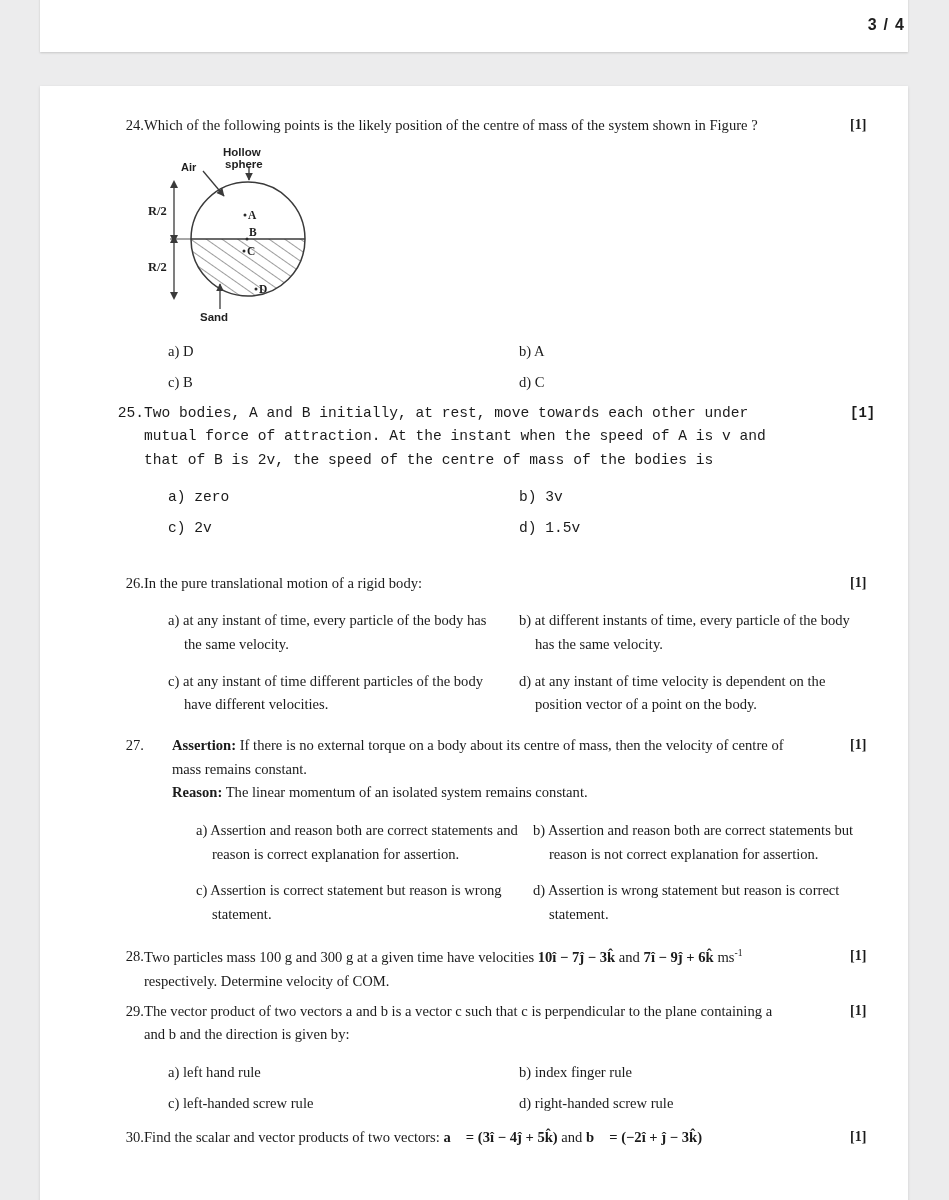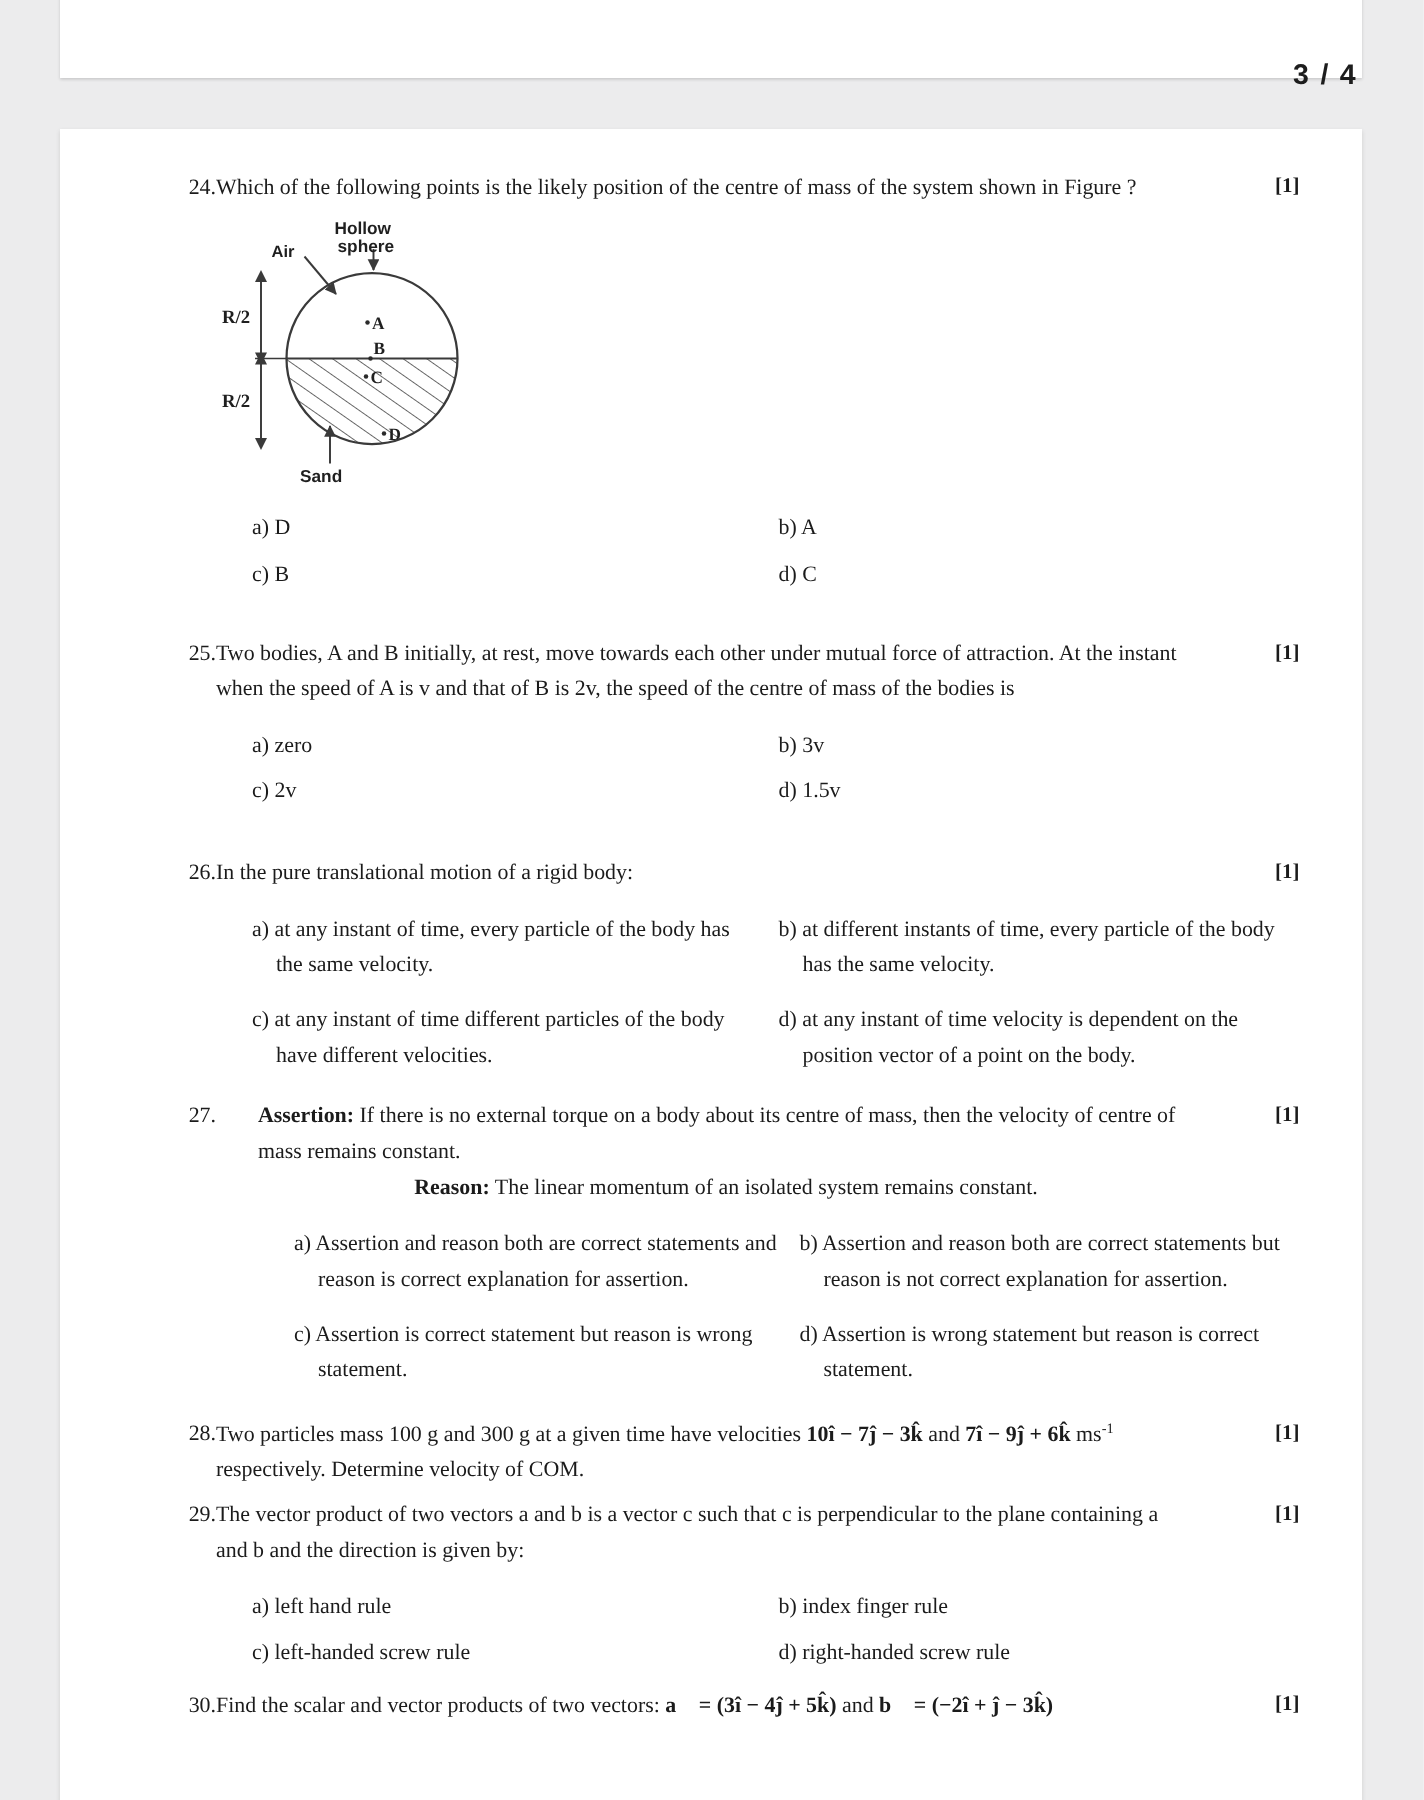--- a/index.html
+++ b/index.html
@@ -33,26 +33,25 @@
     height: 1120px;
     box-shadow: 0 1px 3px rgba(0,0,0,0.13);
   }
 
   
   .page-counter {
     position: absolute;
     top: 16px;
     right: 44px;
     font-family: "Liberation Sans", "DejaVu Sans", sans-serif;
-    font-size: 19px;
+    font-size: 16px;
     font-weight: 700;
     letter-spacing: 1.2px;
     color: #1d1d1d;
     z-index: 5;
-    margin-top: 24px;
   }
 
   
   .doc {
     position: absolute;
     top: 86px;
     left: 40px;
     width: 868px;
     height: 1120px;
     padding: 28px 30px 0 58px;
@@ -195,21 +194,21 @@
       <div class="opts tight">
         <div class="opt">a) D</div>
         <div class="opt">b) A</div>
         <div class="opt">c) B</div>
         <div class="opt">d) C</div>
       </div>
     </div>
     <div class="marks">[1]</div>
   </div>
 
-  <div class="qrow" style="margin-top:22px;">
+  <div class="qrow" style="margin-top:0;font-family:Liberation Mono, monospace;">
     <div class="qnum">25.</div>
     <div class="qbody">
       <div style="padding-right:74px;">Two bodies, A and B initially, at rest, move towards each other under mutual force of attraction. At the instant when the speed of A is v and that of B is 2v, the speed of the centre of mass of the bodies is</div>
       <div class="opts tight" style="margin-top:14px;">
         <div class="opt">a) zero</div>
         <div class="opt">b) 3v</div>
         <div class="opt">c) 2v</div>
         <div class="opt">d) 1.5v</div>
       </div>
     </div>
@@ -230,21 +229,21 @@
     <div class="marks">[1]</div>
   </div>
 
   <div class="qrow" style="margin-top:4px;gap:28px;">
     <div class="qnum">27.</div>
     <div class="qbody">
       <div style="padding-right:74px;">
         <span class="bold">Assertion:</span>
         <span>If there is no external torque on a body about its centre of mass, then the velocity of centre of mass remains constant.</span>
       </div>
-      <div style="padding-right:74px;text-align:center;">
+      <div style="padding-right:74px;">
         <span class="bold">Reason:</span>
         <span>The linear momentum of an isolated system remains constant.</span>
       </div>
       <div class="opts wide" style="margin-top:14px;align-items:flex-end;">
         <div class="opt">a) Assertion and reason both are correct statements and reason is correct explanation for assertion.</div>
         <div class="opt">b) Assertion and reason both are correct statements but reason is not correct explanation for assertion.</div>
         <div class="opt">c) Assertion is correct statement but reason is wrong statement.</div>
         <div class="opt">d) Assertion is wrong statement but reason is correct statement.</div>
       </div>
     </div>

